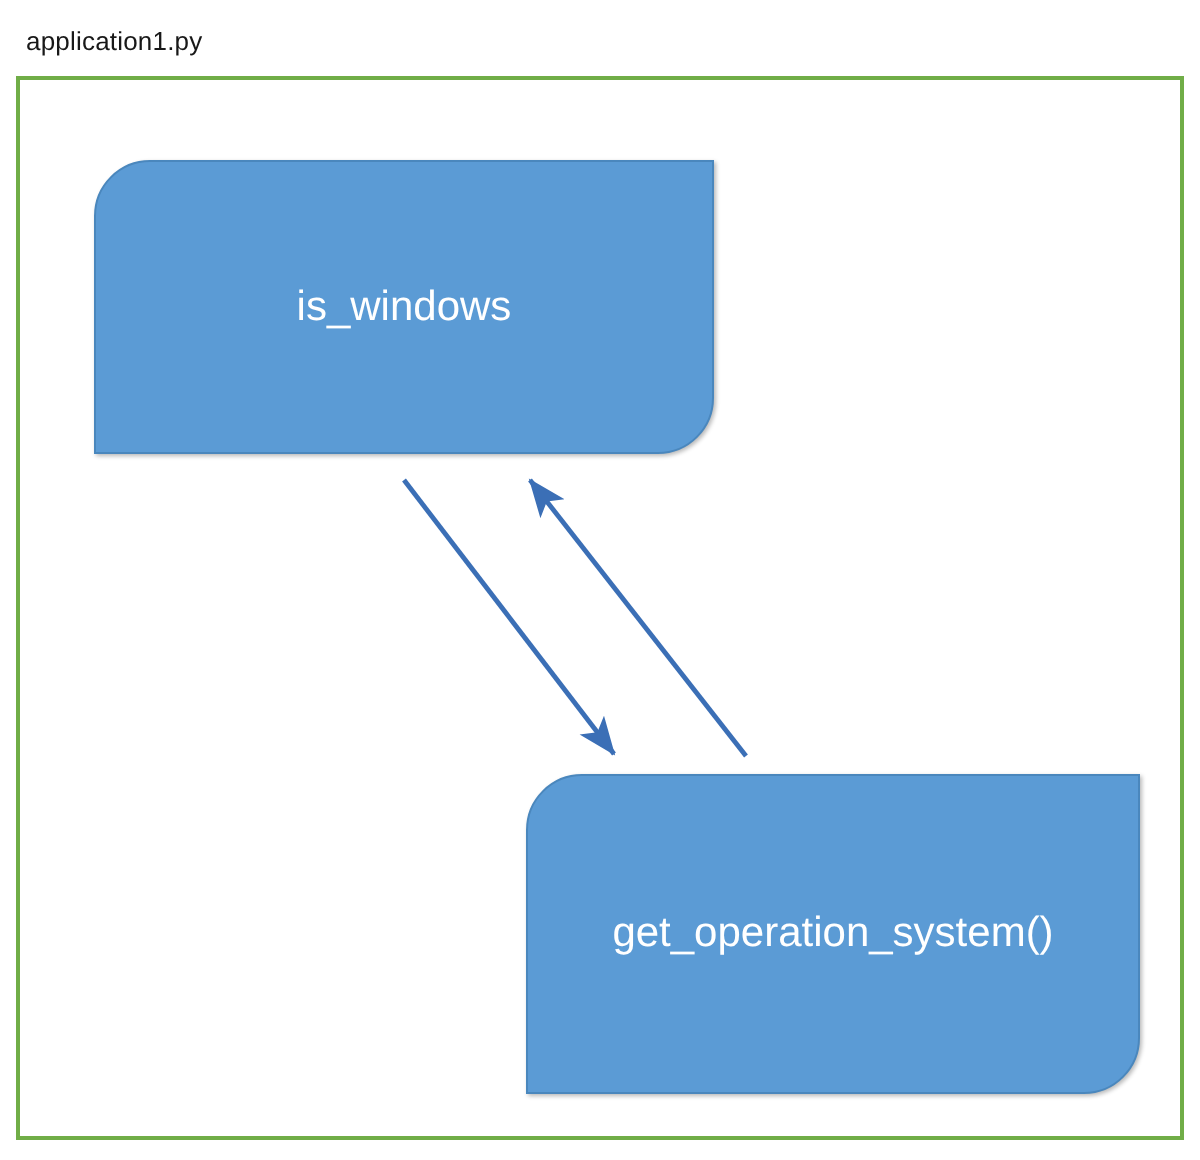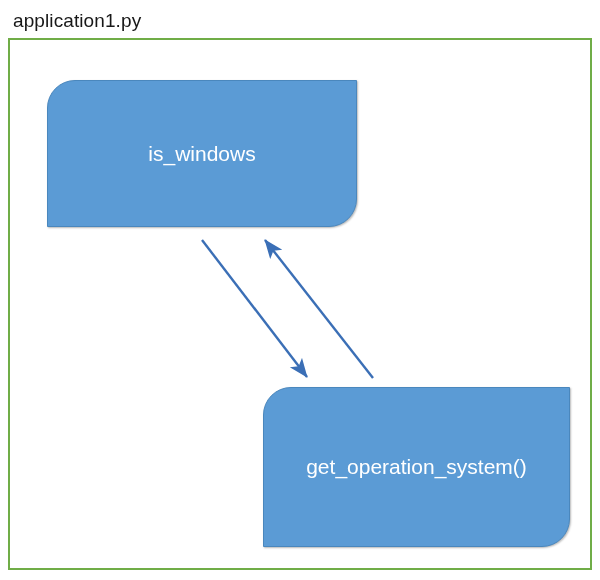--- a/index.html
+++ b/index.html
@@ -20,21 +20,21 @@
     left: 0; top: 0;
     width: 600px;
     height: 580px;
   }
 
   
   #file-title {
     position: absolute;
     left: 13px;
     top: 9px;
-    font-size: 19px;
+    font-size: 13px;
     line-height: 24px;
     color: #181818;
     letter-spacing: 0.1px;
     white-space: nowrap;
     font-family: "Liberation Sans", sans-serif;
   }
 
   
   #module-box {
     position: absolute;

